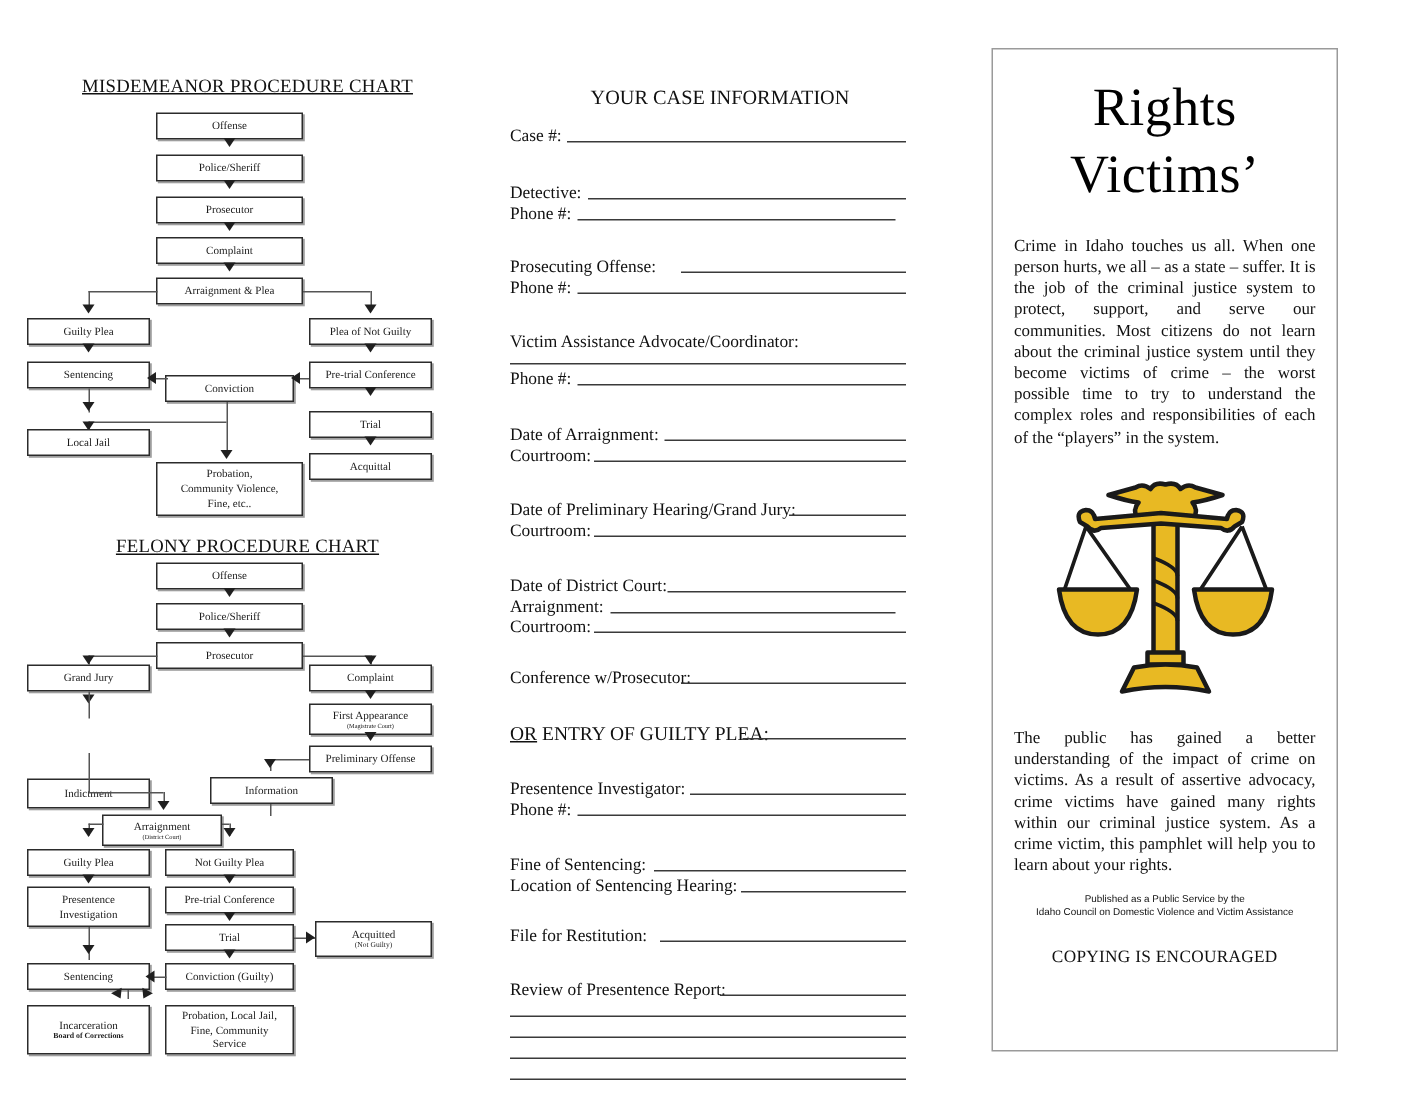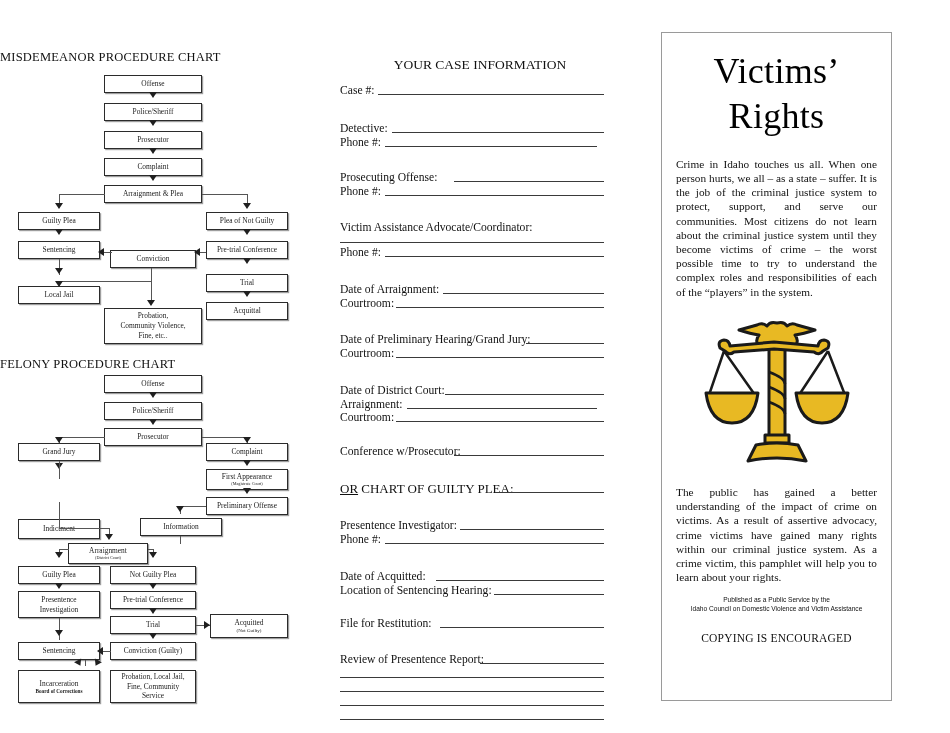--- a/index.html
+++ b/index.html
@@ -2,23 +2,23 @@
 <html><head>
 <meta charset="utf-8">
 <style>
   html,body{margin:0;padding:0;background:#fff;}
   body{width:950px;height:733px;position:relative;overflow:hidden;
        font-family:"Liberation Serif", serif; color:#000;}
 
   
   #flow-col{position:absolute;left:0;top:0;width:330px;height:733px;}
   .chart-title{
-     position:absolute;text-align:left;width:100%;
+     position:absolute;text-align:center;width:100%;
      font-family:"Liberation Serif", serif;
-     font-size:12.5px;letter-spacing:.2px;font-weight:400;color:#111;
+     font-size:12.5px;letter-spacing:.2px;font-weight:400;color:#111;text-decoration:underline;
   }
   .fbox{
      position:absolute;box-sizing:border-box;
      border:1.4px solid #2b2b2b;
      background:#fff;
      display:flex;flex-direction:column;
      align-items:center;justify-content:center;
      text-align:center;
      font-family:"Liberation Serif", serif;
      font-size:7.4px;line-height:1.32;color:#1b1b1b;
@@ -349,49 +349,49 @@
   <div class="rule" style="left:115px;top:373px;width:159px;"></div>
   <div class="field" style="top:378px;">Arraignment:</div>
   <div class="rule" style="left:77px;top:387px;width:190px;"></div>
   <div class="field" style="top:391px;">Courtroom:</div>
   <div class="rule" style="left:66px;top:400px;width:208px;"></div>
 
   <div class="field" style="top:425px;">Conference w/Prosecutor:</div>
   <div class="rule" style="left:124px;top:434px;width:150px;"></div>
 
   <div class="field" style="top:461px;font-size:13px;">
-    <span class="u">OR</span><span> CHART OF GUILTY PLEA:</span>
+    <span class="u">OR</span><span> ENTRY OF GUILTY PLEA:</span>
   </div>
   <div class="rule" style="left:165px;top:471px;width:109px;"></div>
 
   <div class="field" style="top:499px;">Presentence Investigator:</div>
   <div class="rule" style="left:130px;top:508px;width:144px;"></div>
   <div class="field" style="top:513px;">Phone #:</div>
   <div class="rule" style="left:55px;top:522px;width:219px;"></div>
 
-  <div class="field" style="top:550px;">Date of Acquitted:</div>
+  <div class="field" style="top:550px;">Fine of Sentencing:</div>
   <div class="rule" style="left:106px;top:559px;width:168px;"></div>
   <div class="field" style="top:564px;">Location of Sentencing Hearing:</div>
   <div class="rule" style="left:164px;top:573px;width:110px;"></div>
 
   <div class="field" style="top:597px;">File for Restitution:</div>
   <div class="rule" style="left:110px;top:606px;width:164px;"></div>
 
   <div class="field" style="top:633px;">Review of Presentence Report:</div>
   <div class="rule" style="left:150px;top:642px;width:124px;"></div>
   <div class="rule" style="left:10px;top:656px;width:264px;"></div>
   <div class="rule" style="left:10px;top:670px;width:264px;"></div>
   <div class="rule" style="left:10px;top:684px;width:264px;"></div>
   <div class="rule" style="left:10px;top:698px;width:264px;"></div>
 </div>
 
 <div id="vr-panel">
   <div id="vr-title">
+    <div>Rights</div>
     <div>Victims’</div>
-    <div>Rights</div>
   </div>
 
   <div class="vr-para" id="vr-para1">Crime in Idaho touches us all.  When one person hurts, we all – as a state – suffer.  It is the job of the criminal justice system to protect, support, and serve our communities.  Most citizens do not learn about the criminal justice system until they become victims of crime – the worst possible time to try to understand the complex roles and responsibilities of each of the “players” in the system.</div>
 
   <div id="vr-scales">
     <svg width="150" height="158" viewBox="0 0 150 158" aria-hidden="true">
       <g stroke="#1a1a1a" stroke-width="3" stroke-linejoin="round">
 
         <path d="M75 6 q7 -2 10 3 q5 -4 10 -1 l18 5 q-12 4 -20 5 q4 5 1 10 l-19 0 l-19 0 q-3 -5 1 -10 q-8 -1 -20 -5 l18 -5 q5 -3 10 1 q3 -5 10 -3 z" fill="#E8B923"></path>
 

